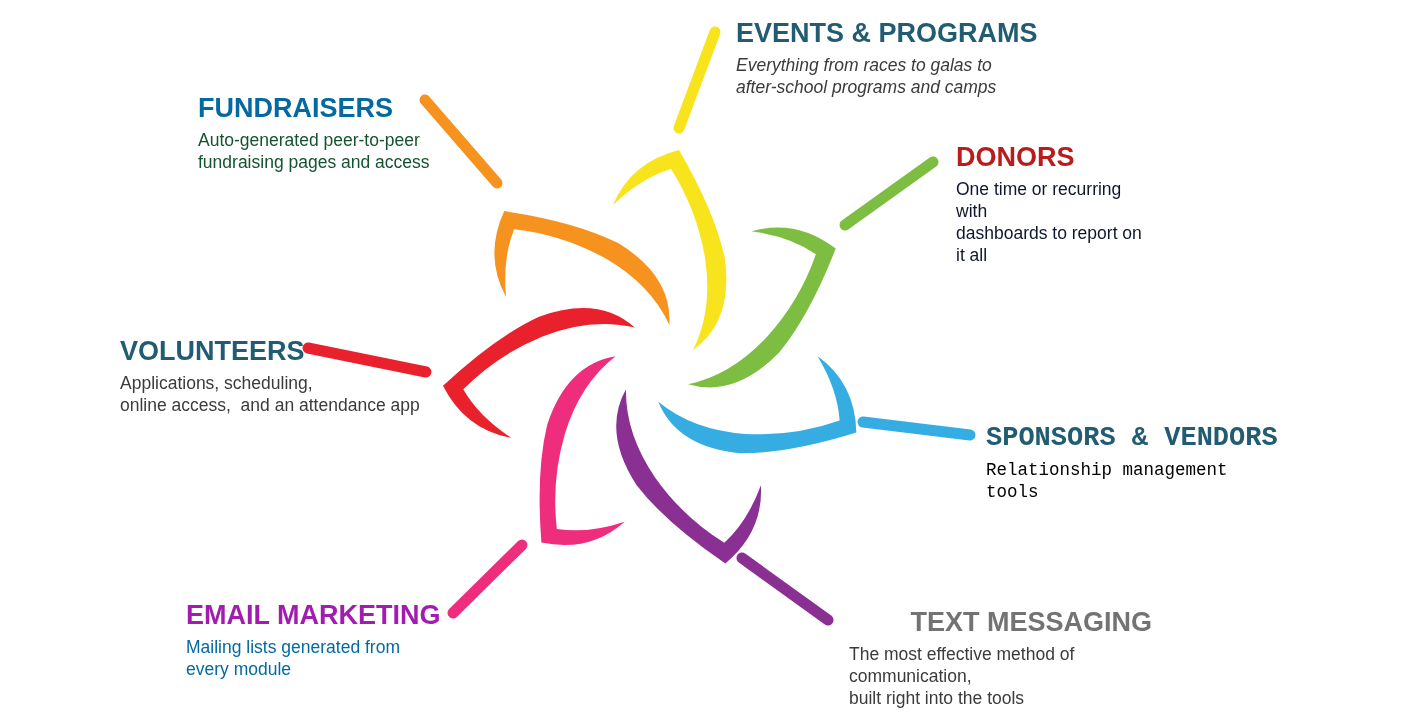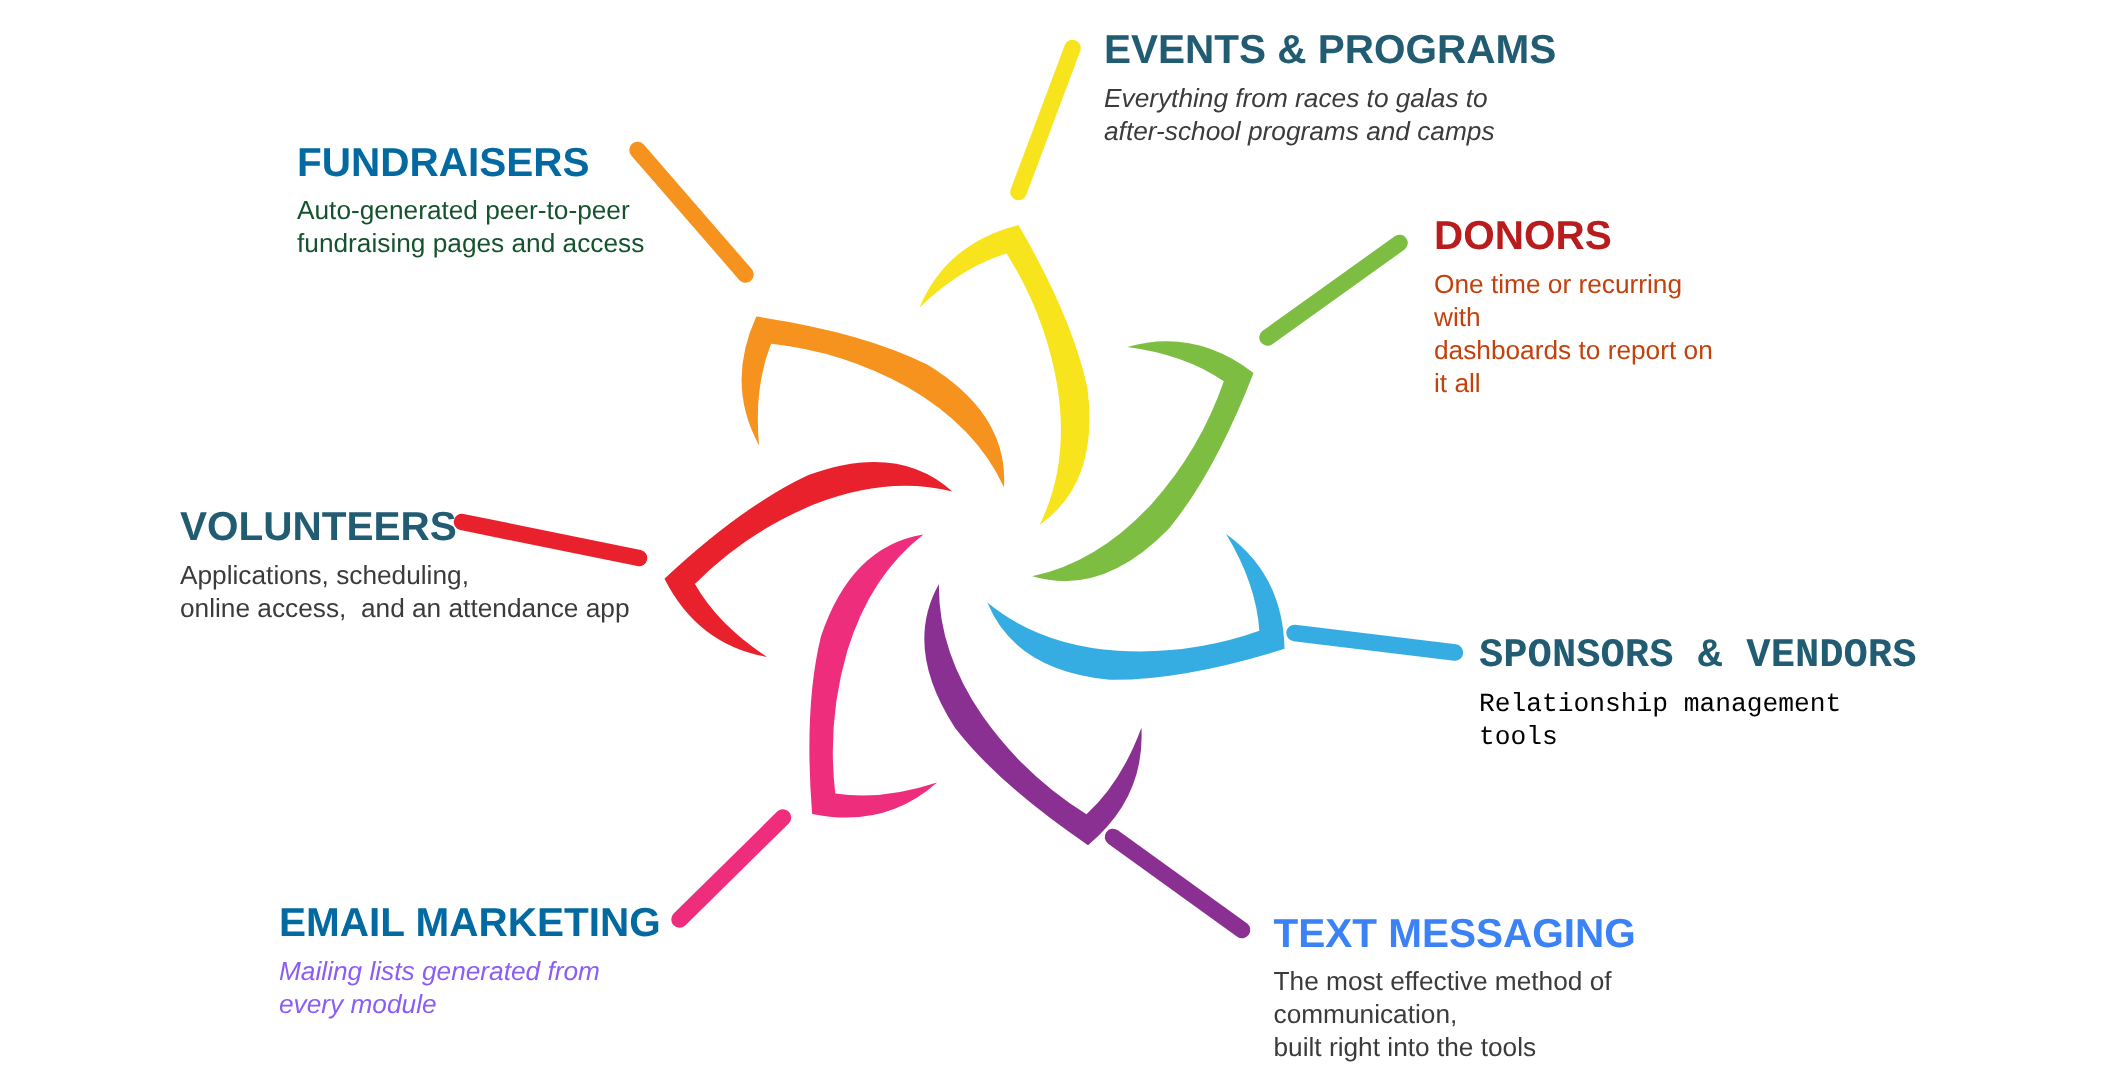--- a/index.html
+++ b/index.html
@@ -79,38 +79,38 @@
   </svg>
 
   <div class="node node-events">
     <h2 style="color: rgb(33, 92, 114);">EVENTS &amp; PROGRAMS</h2>
     <p style="color: rgb(59, 59, 59); font-style: italic;">Everything from races to galas to
 after-school programs and camps</p>
   </div>
 
   <div class="node node-donors">
     <h2 style="color: #b91c1c;">DONORS</h2>
-    <p style="color: #c2410c;">One time or recurring with
+    <p style="color: #0f172a;">One time or recurring with
 dashboards to report on it all</p>
   </div>
 
   <div class="node node-sponsors">
     <h2 style="color: rgb(33, 92, 114);">SPONSORS &amp; VENDORS</h2>
     <p style="color: #000000;">Relationship management tools</p>
   </div>
 
   <div class="node node-text-messaging">
-    <h2 style="color: #3b82f6;">TEXT MESSAGING</h2>
+    <h2 style="color: #737373; text-align: right;">TEXT MESSAGING</h2>
     <p style="color: rgb(59, 59, 59);">The most effective method of communication,
 built right into the tools</p>
   </div>
 
   <div class="node node-email-marketing">
-    <h2 style="color: #0369a1;">EMAIL MARKETING</h2>
-    <p style="color: #8b5cf6; font-style: italic;">Mailing lists generated from
+    <h2 style="color: #a21caf;">EMAIL MARKETING</h2>
+    <p style="color: #0369a1;">Mailing lists generated from
 every module</p>
   </div>
 
   <div class="node node-volunteers">
     <h2 style="color: rgb(33, 92, 114);">VOLUNTEERS</h2>
     <p style="color: rgb(59, 59, 59);">Applications, scheduling,
 online access,  and an attendance app</p>
   </div>
 
   <div class="node node-fundraisers">

